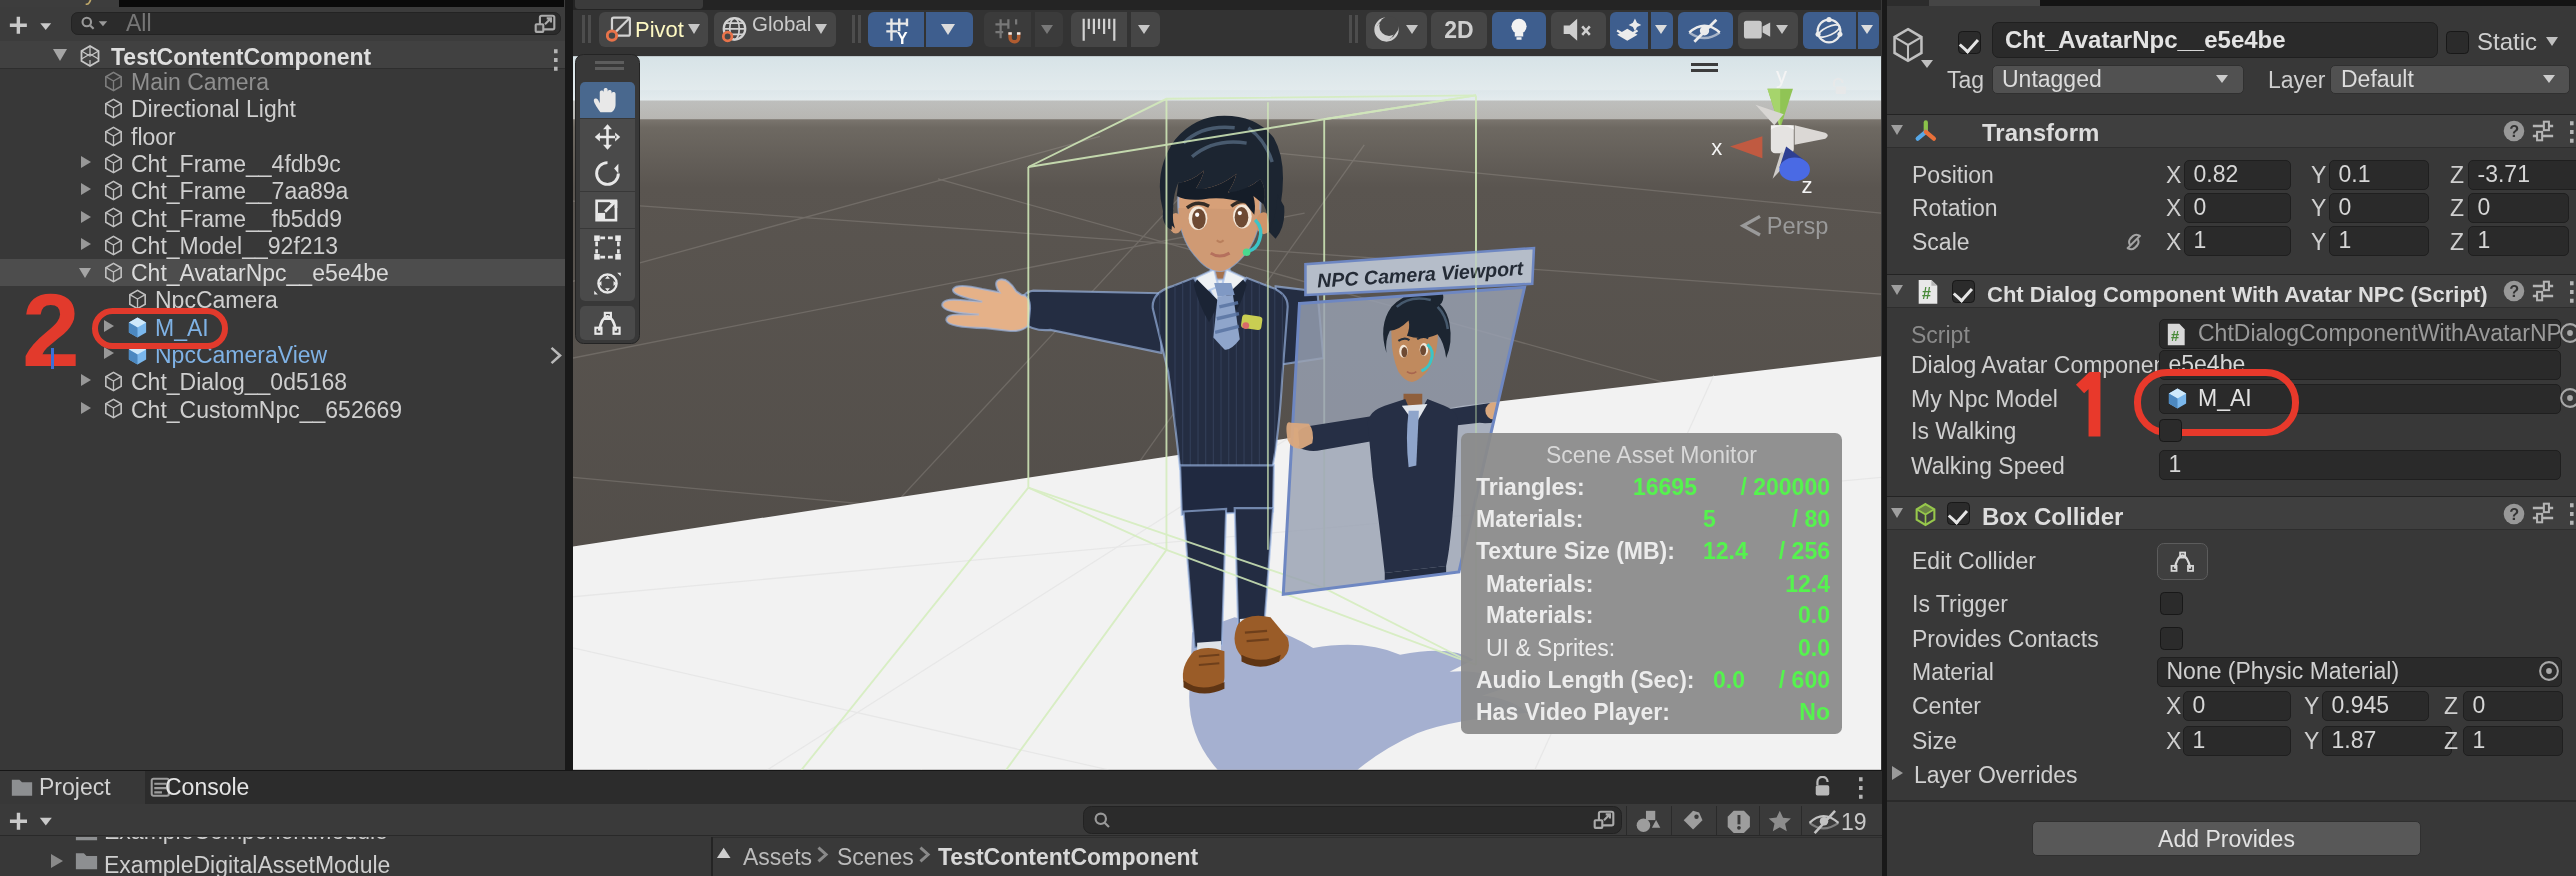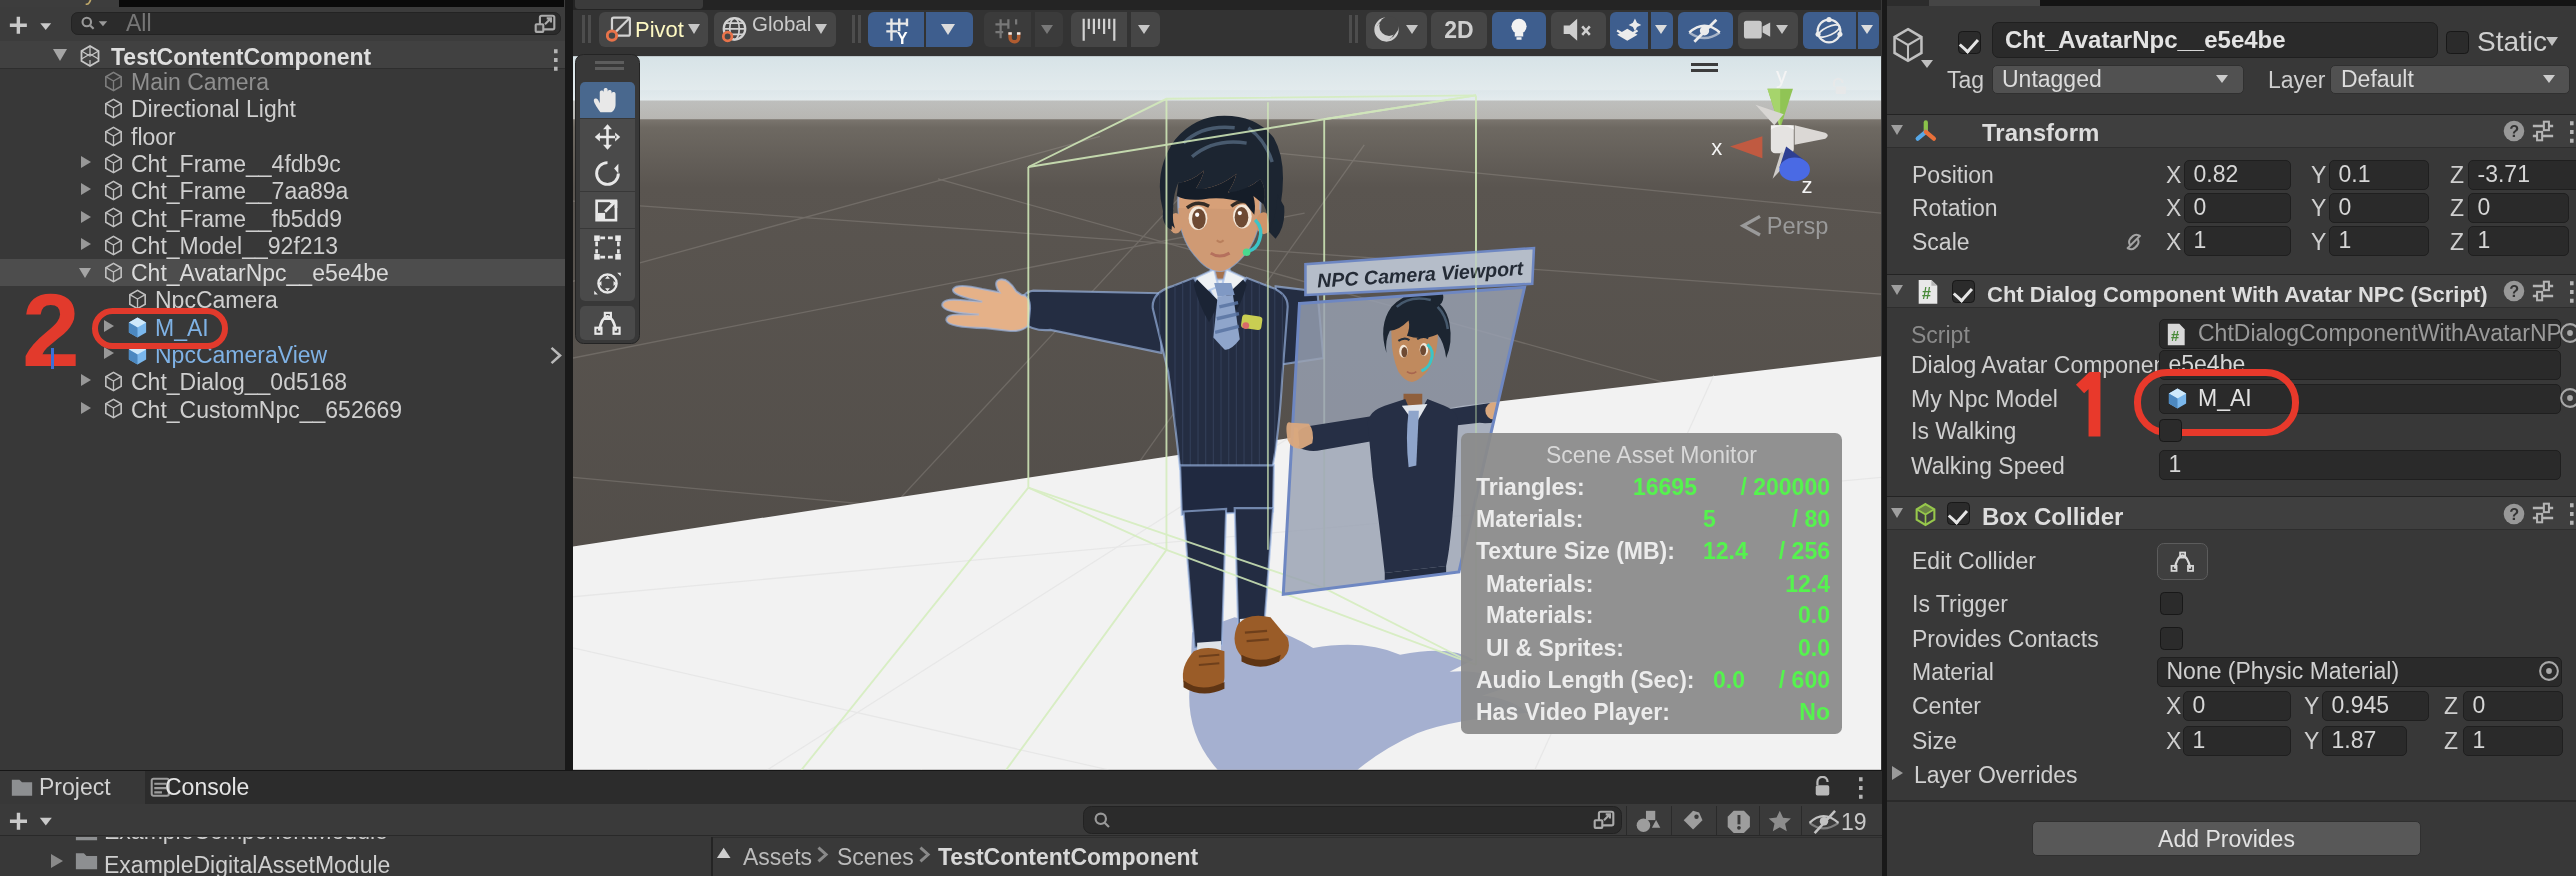--- a/index.html
+++ b/index.html
@@ -474,21 +474,21 @@
 <div class="t" style="left:1476px;top:506px;color:#ececec;font-weight:bold">Materials:</div>
 <div class="t" style="left:1703px;top:506px;color:#55f34e;font-weight:bold">5</div>
 <div class="t" style="left:1672px;top:506px;width:158px;text-align:right;color:#55f34e;font-weight:bold">/ 80</div>
 <div class="t" style="left:1476px;top:538px;color:#ececec;font-weight:bold">Texture Size (MB):</div>
 <div class="t" style="left:1703px;top:538px;color:#55f34e;font-weight:bold">12.4</div>
 <div class="t" style="left:1672px;top:538px;width:158px;text-align:right;color:#55f34e;font-weight:bold">/ 256</div>
 <div class="t" style="left:1486px;top:571px;color:#ececec;font-weight:bold">Materials:</div>
 <div class="t" style="left:1672px;top:571px;width:158px;text-align:right;color:#55f34e;font-weight:bold">12.4</div>
 <div class="t" style="left:1486px;top:602px;color:#ececec;font-weight:bold">Materials:</div>
 <div class="t" style="left:1672px;top:602px;width:158px;text-align:right;color:#55f34e;font-weight:bold">0.0</div>
-<div class="t" style="left:1486px;top:635px;color:#ececec;font-weight:bold">UI &amp; Sprites:</div>
+<div class="t" style="left:1486px;top:635px;color:#ececec;font-weight:normal">UI &amp; Sprites:</div>
 <div class="t" style="left:1672px;top:635px;width:158px;text-align:right;color:#55f34e;font-weight:bold">0.0</div>
 <div class="t" style="left:1476px;top:667px;color:#ececec;font-weight:bold">Audio Length (Sec):</div>
 <div class="t" style="left:1713px;top:667px;color:#55f34e;font-weight:bold">0.0</div>
 <div class="t" style="left:1672px;top:667px;width:158px;text-align:right;color:#55f34e;font-weight:bold">/ 600</div>
 <div class="t" style="left:1476px;top:699px;color:#ececec;font-weight:bold">Has Video Player:</div>
 <div class="t" style="left:1672px;top:699px;width:158px;text-align:right;color:#55f34e;font-weight:bold">No</div>
 </div>
 
 <div class="a" style="left:0;top:770px;width:1882px;height:107px;background:#383838"></div>
 <div class="a" style="left:0;top:770px;width:1882px;height:34px;background:#2c2c2c;border-top:0.9px solid #161616;box-sizing:border-box"></div>
@@ -588,21 +588,21 @@
 <div class="a" style="left:1929px;top:0;width:111px;height:6px;background:#454545"></div>
 
 <svg class="a" style="left:1889px;top:25.6px" width="38" height="38" viewBox="0 0 24 24">
  <path d="M12 2l8.5 5v10L12 22l-8.5-5V7z" fill="none" stroke="#c0c0c0" stroke-width="1.6"></path>
  <path d="M12 22V12m0 0l8.5-5M12 12L3.5 7" fill="none" stroke="#c0c0c0" stroke-width="1.3"></path>
 </svg>
 <div class="tri-d" style="left:1921px;top:60px;border-top-width:8.5px;border-left-width:6px;border-right-width:6px;border-top-color:#c0c0c0"></div>
 <div class="chk ck" style="left:1958px;top:31px"></div>
 <div class="fld" style="left:1992px;top:22px;width:446px;height:36px;border-radius:6.8px;font-weight:bold;font-size:24px;line-height:34px;color:#e3e3e3;padding-left:12px">Cht_AvatarNpc__e5e4be</div>
 <div class="chk" style="left:2446px;top:31px"></div>
-<div class="t" style="left:2477px;top:28px;font-size:28px">Static</div>
+<div class="t" style="left:2477px;top:28px;font-size:24px">Static</div>
 <div class="tri-d" style="left:2546px;top:37px;border-top-width:9.4px;border-left-width:6.8px;border-right-width:6.8px;border-top-color:#c0c0c0"></div>
 <div class="t" style="left:1947px;top:67px">Tag</div>
 <div class="a" style="left:1992px;top:65px;width:252px;height:29px;background:#515151;border:0.9px solid #303030;border-radius:5.1px;box-sizing:border-box"></div>
 <div class="t" style="left:2002px;top:66px;color:#dcdcdc">Untagged</div>
 <div class="tri-d" style="left:2216px;top:75px;border-top-width:8.5px;border-left-width:6px;border-right-width:6px;border-top-color:#cccccc"></div>
 <div class="t" style="left:2268px;top:67px">Layer</div>
 <div class="a" style="left:2330px;top:65px;width:240px;height:29px;background:#515151;border:0.9px solid #303030;border-radius:5.1px;box-sizing:border-box"></div>
 <div class="t" style="left:2341px;top:66px;color:#dcdcdc">Default</div>
 <div class="tri-d" style="left:2543px;top:75px;border-top-width:8.5px;border-left-width:6px;border-right-width:6px;border-top-color:#cccccc"></div>
 
@@ -742,20 +742,20 @@
 <div class="t" style="left:2166px;top:693px">X</div>
 <div class="fld" style="left:2183px;top:691px;width:108px;height:30px">0</div>
 <div class="t" style="left:2304px;top:693px">Y</div>
 <div class="fld" style="left:2322px;top:691px;width:107px;height:30px">0.945</div>
 <div class="t" style="left:2444px;top:693px">Z</div>
 <div class="fld" style="left:2463px;top:691px;width:100px;height:30px">0</div>
 <div class="t" style="left:1912px;top:728px">Size</div>
 <div class="t" style="left:2166px;top:728px">X</div>
 <div class="fld" style="left:2183px;top:726px;width:108px;height:30px">1</div>
 <div class="t" style="left:2304px;top:728px">Y</div>
-<div class="fld" style="left:2322px;top:726px;width:85px;height:30px">1.87</div>
+<div class="fld" style="left:2322px;top:726px;width:130px;height:30px">1.87</div>
 <div class="t" style="left:2444px;top:728px">Z</div>
 <div class="fld" style="left:2463px;top:726px;width:100px;height:30px">1</div>
 <div class="tri-r" style="left:1892px;top:766px;border-left-color:#9a9a9a;border-left-width:11px;border-top-width:7.7px;border-bottom-width:7.7px"></div>
 <div class="t" style="left:1914px;top:762px">Layer Overrides</div>
 <div class="a" style="left:1887px;top:800px;width:689px;height:1.7px;background:#2a2a2a"></div>
 <div class="a" style="left:2032px;top:821px;width:389px;height:35px;background:#585858;border:0.9px solid #303030;border-radius:5.1px;color:#e2e2e2;font-size:23px;text-align:center;line-height:35px;box-sizing:border-box">Add Provides</div>
 
 
 </body></html>

